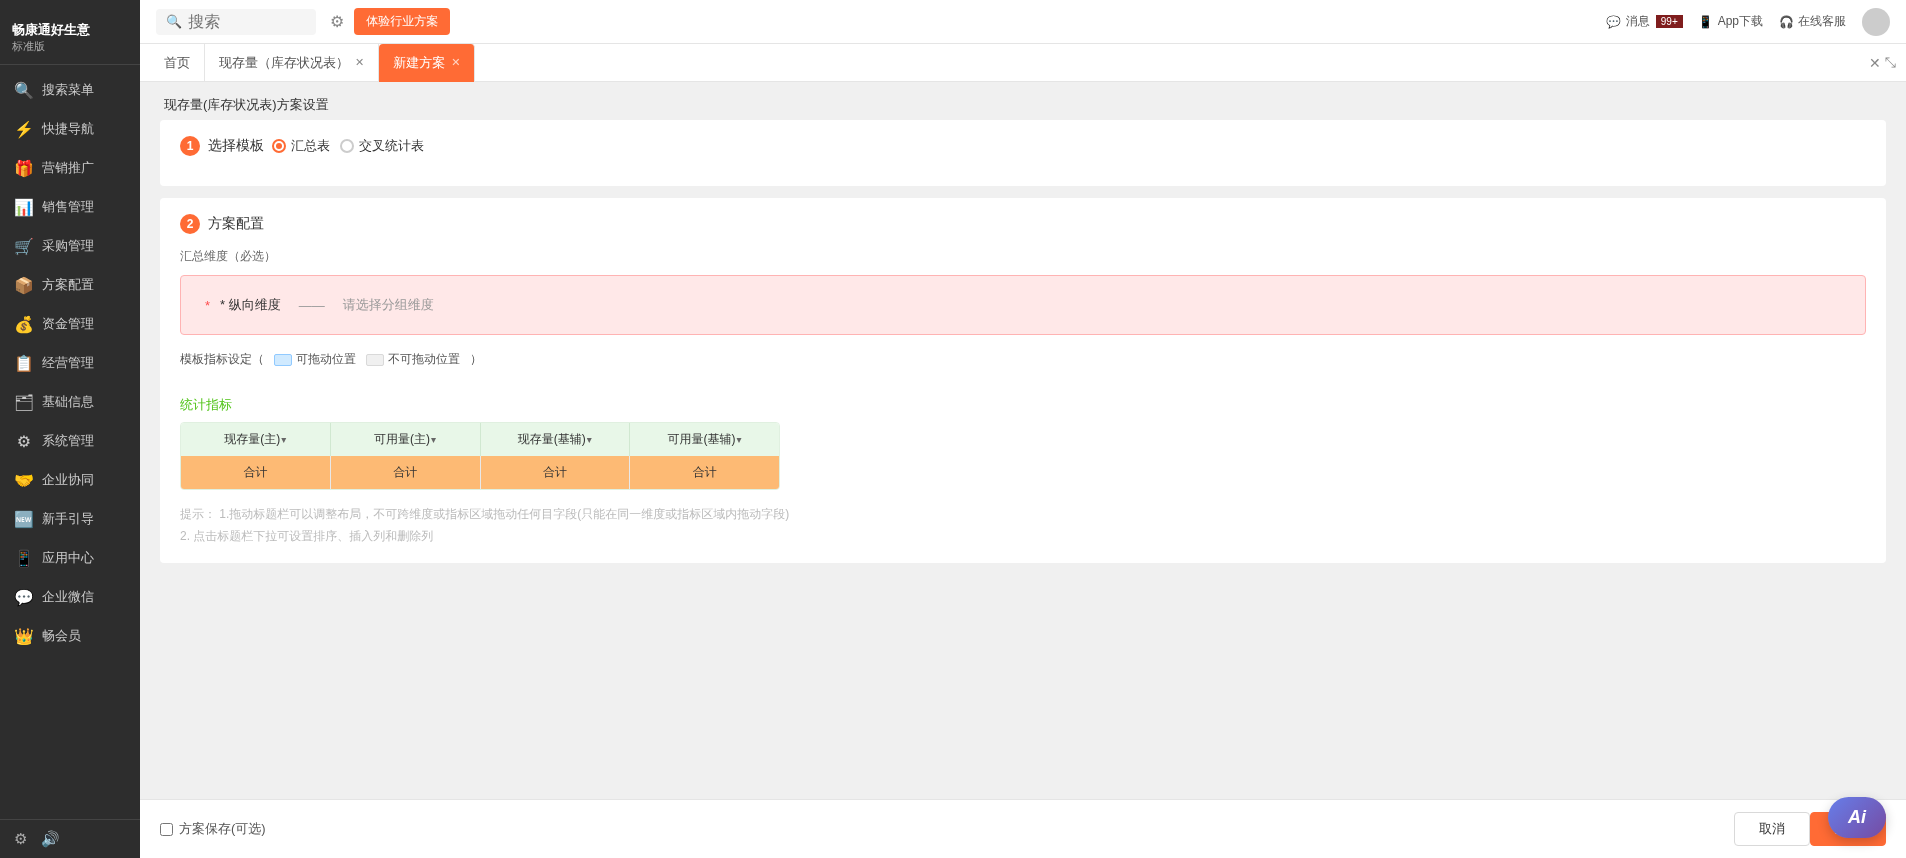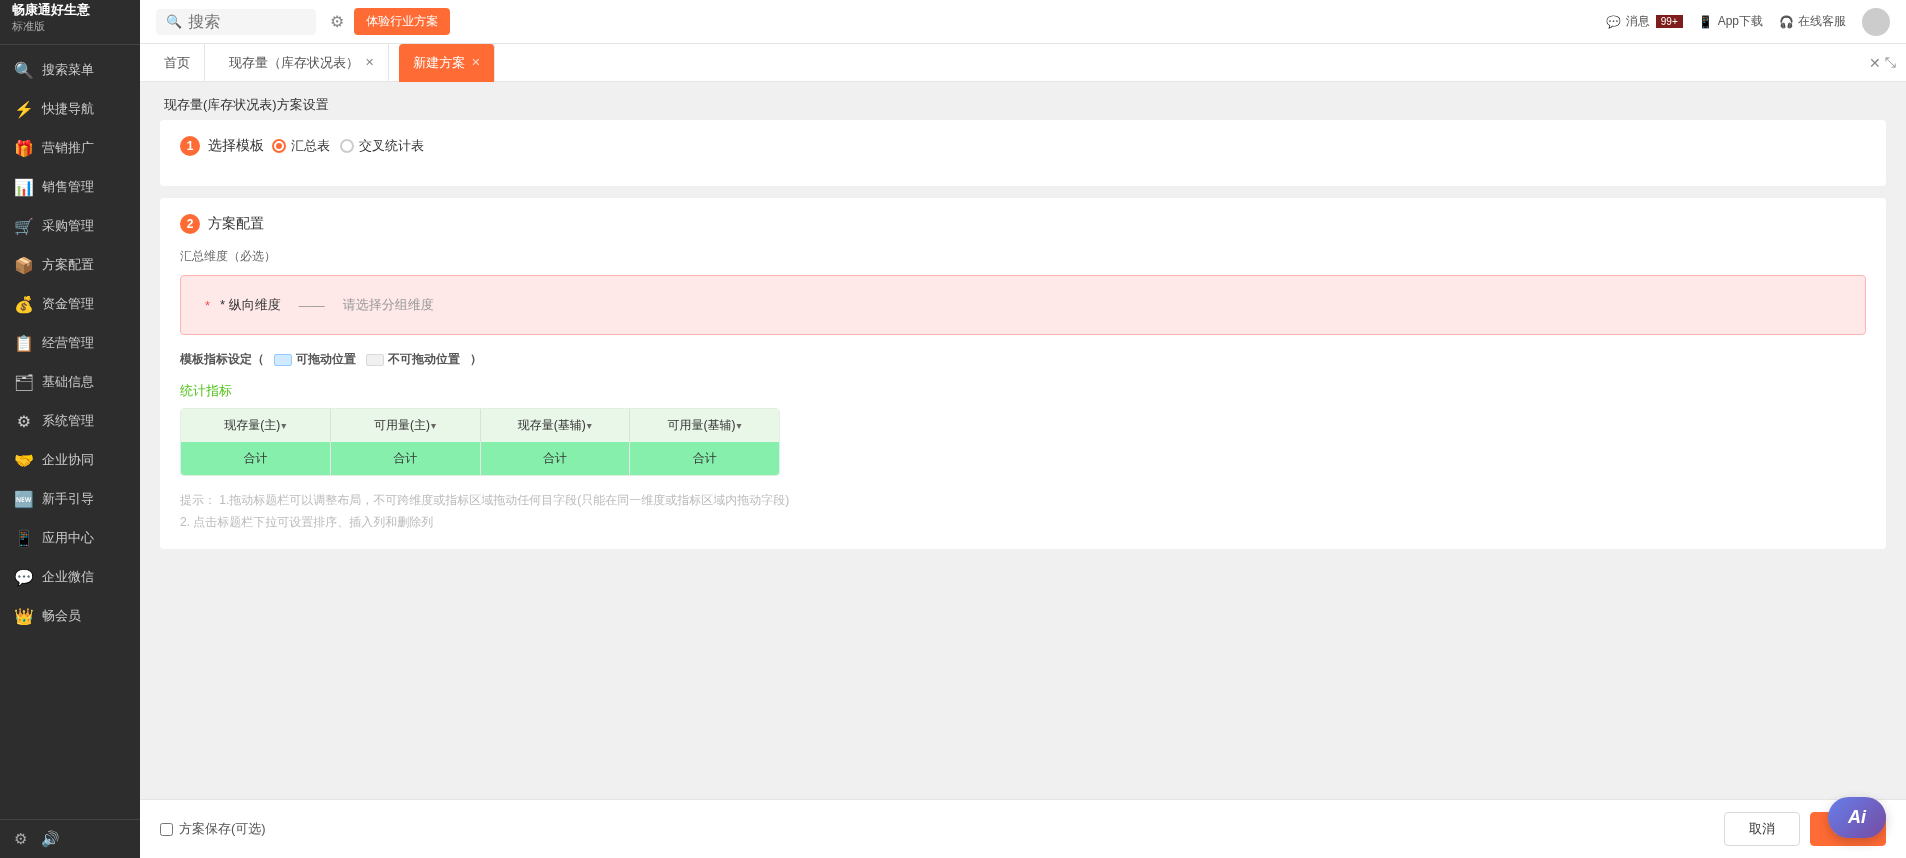--- a/index.html
+++ b/index.html
@@ -9,21 +9,21 @@
     .sidebar {
       width: 140px;
       background: #2d2d2d;
       color: #ccc;
       display: flex;
       flex-direction: column;
       height: 100%;
       flex-shrink: 0;
     }
     .sidebar-logo {
-      padding: 2px 12px 10px;
+      padding: 22px 12px 10px;
       border-bottom: 1px solid #444;
     }
     .sidebar-logo-title {
       color: #fff;
       font-size: 13px;
       font-weight: bold;
       line-height: 1.3;
     }
     .sidebar-logo-sub {
       color: #aaa;
@@ -131,21 +131,21 @@
 
     
     .tabs-bar {
       background: #fff;
       border-bottom: 1px solid #e5e5e5;
       display: flex;
       align-items: center;
       padding: 0 10px;
       height: 38px;
       flex-shrink: 0;
-      gap: 10px;
+      gap: 0;
     }
     .tab {
       display: flex;
       align-items: center;
       padding: 0 14px;
       height: 38px;
       font-size: 13px;
       color: #555;
       cursor: pointer;
       border-right: 1px solid #e5e5e5;
@@ -276,24 +276,23 @@
     .required-placeholder {
       color: #999;
       font-size: 13px;
     }
 
     
     .indicator-settings {
       display: flex;
       align-items: center;
       gap: 10px;
-      margin-bottom: 14px;
+      margin-bottom: 28px;
       font-size: 12px;
       color: #555;
-      font-weight: bold;
     }
     .indicator-tag {
       display: flex;
       align-items: center;
       gap: 4px;
     }
     .tag-box {
       width: 18px;
       height: 12px;
       border-radius: 2px;
@@ -331,21 +330,21 @@
       color: #333;
       display: flex;
       align-items: center;
       justify-content: center;
       gap: 1px;
     }
     .stats-col:last-child { border-right: none; }
     .stats-col-chevron { color: #666; font-size: 10px; cursor: pointer; }
     .stats-table-body {
       display: flex;
-      background: #86efac;
+      background: #fdba74;
       align-items: flex-end;
     }
     .stats-cell {
       flex: 1;
       text-align: center;
       padding: 8px 10px;
       border-right: 1px solid #e8e8e8;
       font-size: 12px;
       color: #333;
     }
@@ -372,21 +371,21 @@
     }
     .save-checkbox {
       display: flex;
       align-items: center;
       gap: 6px;
       font-size: 13px;
       color: #555;
       cursor: pointer;
     }
     .save-checkbox input[type=checkbox] { cursor: pointer; }
-    .bottom-actions { display: flex; gap: 10px; }
+    .bottom-actions { display: flex; }
     .btn-cancel {
       background: #fff;
       border: 1px solid #d9d9d9;
       border-radius: 4px;
       padding: 7px 24px;
       font-size: 13px;
       color: #333;
       cursor: pointer;
     }
     .btn-query {

